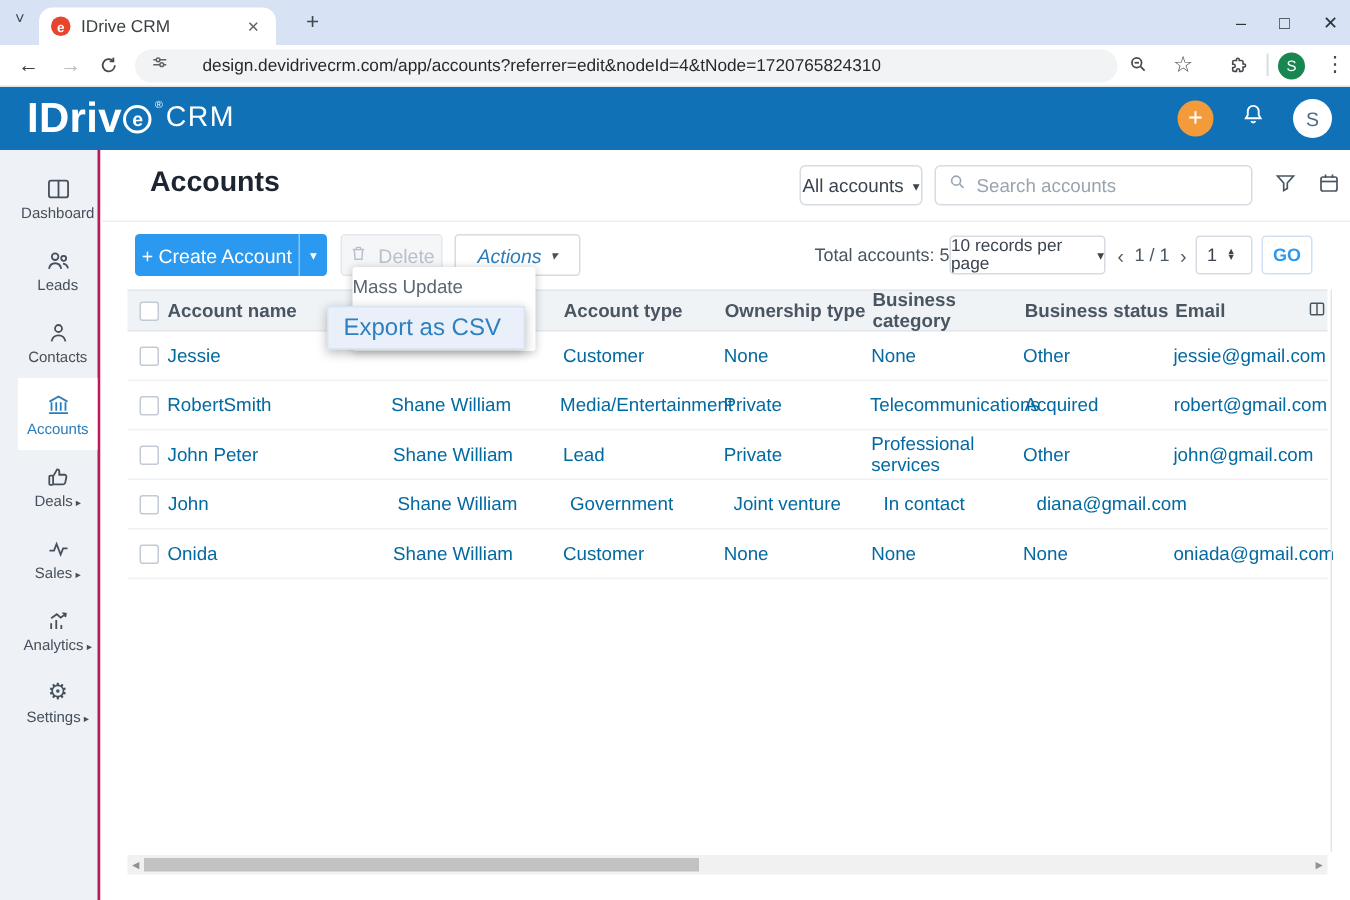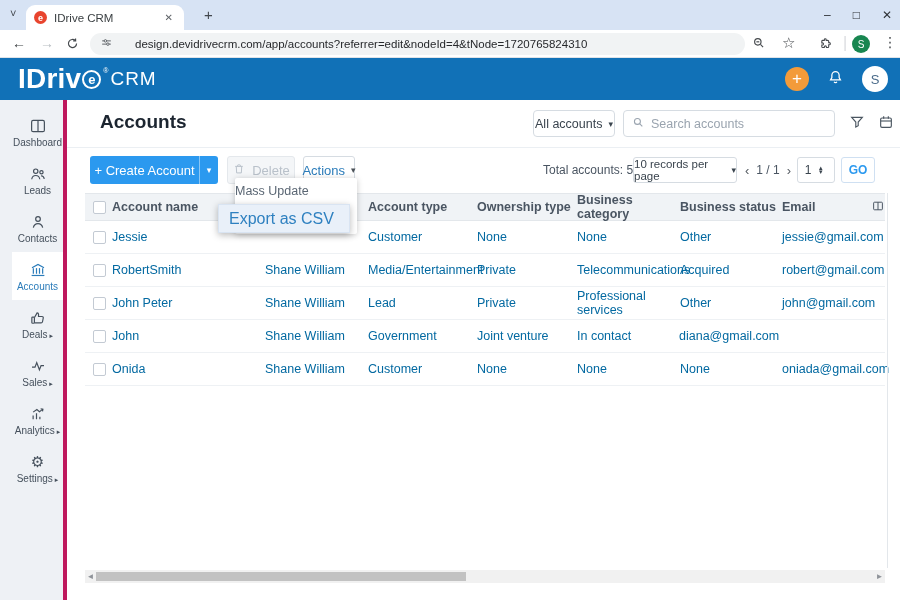--- a/index.html
+++ b/index.html
@@ -37,21 +37,21 @@
   .logo-crm { font-size:19px; font-weight:300; letter-spacing:1px; }
   .appbar-right { position:absolute; right:12px; display:flex; align-items:center; gap:17px; }
   .add-circle { width:24px; height:24px; border-radius:50%; background:#f39b3a; color:#fff; font-size:17px;
     display:flex; align-items:center; justify-content:center; padding-bottom:1px; }
   .user-circle { width:26px; height:26px; border-radius:50%; background:#fff; color:#4a6b8a; font-size:13px;
     display:flex; align-items:center; justify-content:center; }
 
   
   .shell { position:relative; height:500px; }
   .sidebar { position:absolute; left:0; top:0; width:67px; height:100%; background:#eef1f5;
-    border-right:4px solid #be185d;padding-left:12px; }
+    border-right:2px solid #be185d;padding-left:12px; }
   .side-item { position:relative; height:48px; display:flex; flex-direction:column; align-items:center;
     justify-content:center; gap:3px; color:#45505c; cursor:default; }
   .side-item.active { background:#fff; color:#2b7cba; }
   .side-icon { height:18px; display:flex; align-items:center; justify-content:center; }
   .side-icon svg { stroke:currentColor; }
   .side-label { font-size:10px; line-height:1; }
   .side-arrow { font-size:7px; margin-left:2px; }
   .side-footer { position:absolute; bottom:9px; width:100%; text-align:center; font-size:8.5px; color:#949ca5;margin-left:48px; }
 
   .main { position:absolute; left:67px; top:0; right:0; height:100%; background:#fff; }
@@ -70,22 +70,22 @@
   .icon-btn { position:absolute; top:14px; color:#4a5560; }
 
   .btn { position:absolute; top:56px; height:28px; border-radius:3px; font-size:13px;
     display:flex; align-items:center; }
   .btn-create { left:23px; width:128px; background:#2b99ef; color:#fff; }
   .btn-create .lbl { flex:1; text-align:center; }
   .btn-create .split { width:1px; height:100%; background:rgba(255,255,255,.45); }
   .btn-create .caret { width:18px; text-align:center; font-size:9px; }
   .btn-delete { left:160px; width:68px; background:#f4f6f8; border:1px solid #e4e8ec; color:#b9c1ca;
     justify-content:center; gap:6px; }
-  .btn-actions { left:236px; width:52px; background:#fff; border:1px solid #d6dce2; color:#2b7cba;
-    justify-content:center; gap:6px; }
+  .btn-actions { left:236px; width:84px; background:#fff; border:1px solid #d6dce2; color:#2b7cba;
+    justify-content:center; gap:6px;font-style:italic; }
   .btn-actions .caret { color:#4a5057; font-size:9px; }
   .caret { font-size:9px; }
 
   .total { position:absolute; left:476px; top:56px; height:28px; line-height:28px; font-size:12px; color:#4a5562; }
   .perpage { position:absolute; left:566px; top:57px; width:104px; height:26px; border:1px solid #d6dce2;
     border-radius:3px; display:flex; align-items:center; justify-content:center; gap:6px;
     font-size:11.5px; color:#3a444e; }
   .pager { position:absolute; left:678px; top:56px; height:28px; display:flex; align-items:center; gap:7px;
     font-size:12px; color:#4a5562; }
   .pager .chev { font-size:13px; color:#555b62; }
@@ -98,21 +98,21 @@
     border-radius:3px; background:#fff; color:#2b99ef; font-size:12px; font-weight:bold;
     display:flex; align-items:center; justify-content:center; }
 
   
   .tbl { position:absolute; left:18px; top:93px; width:800px; }
   .thead { display:flex; align-items:center; height:28px; background:#f0f3f6; border-top:1px solid #e3e7eb;
     border-bottom:1px solid #e3e7eb; padding-left:8px; font-size:12.5px; font-weight:bold; color:#4a5562; }
   .trow { display:flex; align-items:center; height:33px; border-bottom:1px solid #eef1f4; padding-left:8px;
     font-size:12.5px; color:#0369a1; }
   .c-check { width:19px; }
-  .c-name { width:153px; } .c-owner { width:103px; } .c-type { width:109px; } .c-ownshp { width:100px; }
+  .c-name { width:153px; } .c-owner { width:103px; } .c-type { width:109px;margin-left:12px; } .c-ownshp { width:100px; }
   .c-cat { width:103px; } .c-status { width:102px; } .c-email { width:85px; white-space:nowrap; overflow:visible; }
   .c-pick { width:18px; display:flex; justify-content:flex-end; }
   .cbx { width:13px; height:13px; border:1px solid #c3cad3; border-radius:2px; background:#fff; }
   .vline { position:absolute; left:820px; top:93px; height:375px; border-left:1px solid #e3e7eb; }
 
   
   .menu-panel { position:absolute; left:168px; top:78px; width:122px; height:56px; background:#fff;
     border-radius:2px; box-shadow:0 1px 6px rgba(0,0,0,.22); z-index:50; }
   .menu-item { height:25px; display:flex; align-items:center; font-size:12.5px; color:#5a6673; }
   .menu-highlight { position:absolute; left:151px; top:104px; width:132px; height:29px; background:#e9f0f9;

